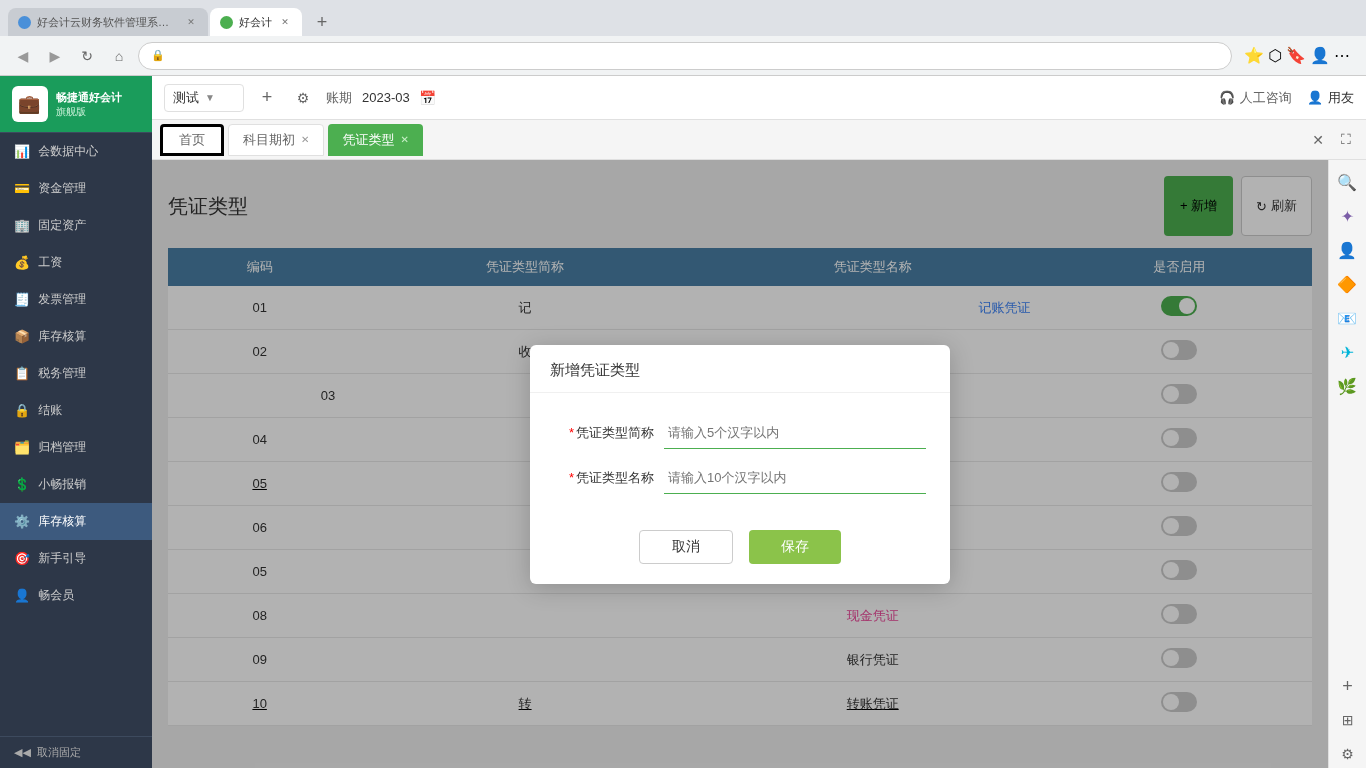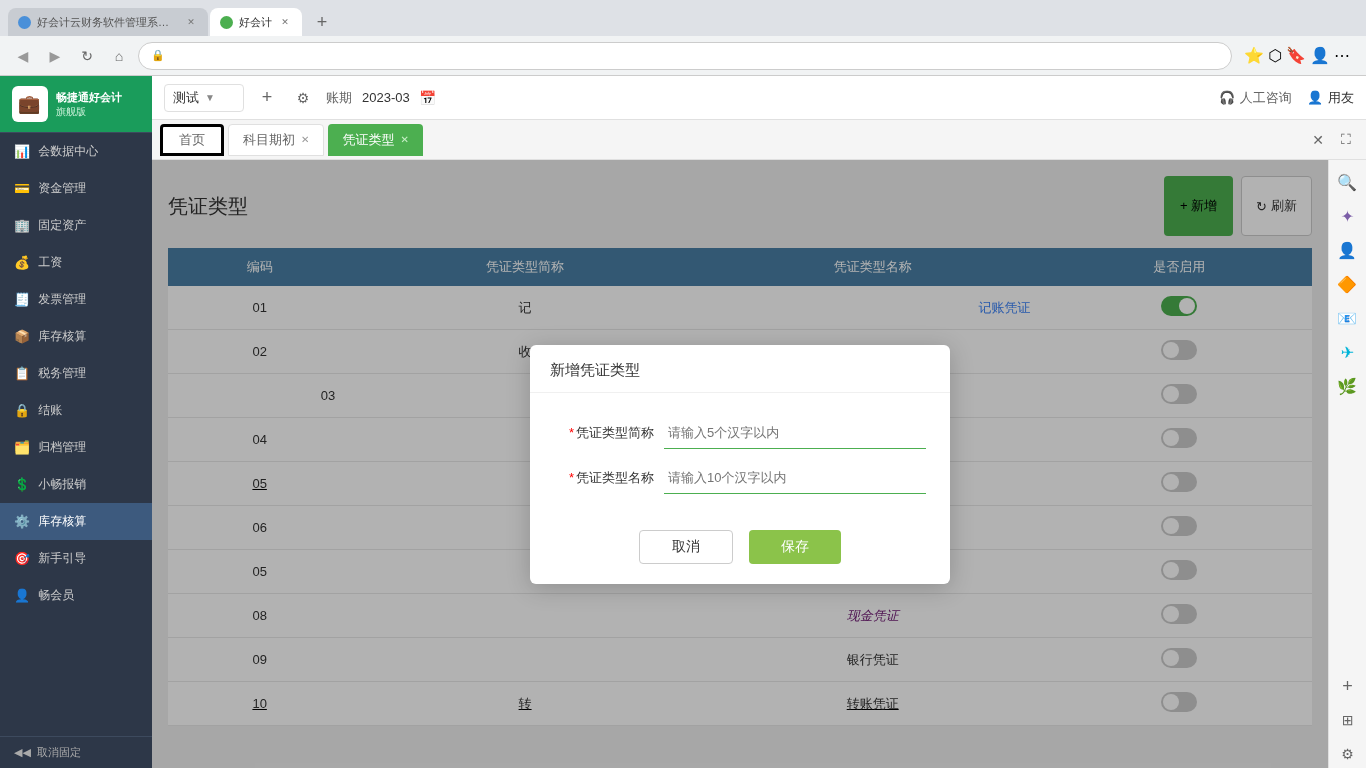--- a/index.html
+++ b/index.html
@@ -220,21 +220,21 @@
               </tr>
               <tr style="border-bottom: 1px solid rgb(232, 232, 232);">
                 <td style="padding: 10px 16px; text-align: center; font-size: 13px; color: rgb(51, 51, 51);">05</td>
                 <td style="padding: 10px 16px; text-align: center; font-size: 13px; color: rgb(51, 51, 51);"></td>
                 <td style="padding: 10px 16px; text-align: center; font-size: 13px; color: rgb(51, 51, 51);">付款凭证</td>
                 <td style="padding: 10px 16px; text-align: center;"><div style="width: 36px; height: 20px; border-radius: 10px; display: inline-block; position: relative; cursor: pointer; background: rgb(204, 204, 204);"><div style="position: absolute; width: 16px; height: 16px; background: rgb(255, 255, 255); border-radius: 50%; top: 2px; left: 2px;"></div></div></td>
               </tr>
               <tr style="border-bottom: 1px solid rgb(232, 232, 232);">
                 <td style="padding: 10px 16px; text-align: center; font-size: 13px; color: rgb(51, 51, 51);">08</td>
                 <td style="padding: 10px 16px; text-align: center; font-size: 13px; color: rgb(51, 51, 51);"></td>
-                <td style="padding: 10px 16px; text-align: center; font-size: 13px; color: #701a75; font-style: italic;">现金凭证</td>
+                <td style="padding: 10px 16px; text-align: center; font-size: 13px; color: #ec4899;">现金凭证</td>
                 <td style="padding: 10px 16px; text-align: center;"><div style="width: 36px; height: 20px; border-radius: 10px; display: inline-block; position: relative; cursor: pointer; background: rgb(204, 204, 204);"><div style="position: absolute; width: 16px; height: 16px; background: rgb(255, 255, 255); border-radius: 50%; top: 2px; left: 2px;"></div></div></td>
               </tr>
               <tr style="border-bottom: 1px solid rgb(232, 232, 232);">
                 <td style="padding: 10px 16px; text-align: center; font-size: 13px; color: rgb(51, 51, 51);">09</td>
                 <td style="padding: 10px 16px; text-align: center; font-size: 13px; color: rgb(51, 51, 51);"></td>
                 <td style="padding: 10px 16px; text-align: center; font-size: 13px; color: rgb(51, 51, 51);">银行凭证</td>
                 <td style="padding: 10px 16px; text-align: center;"><div style="width: 36px; height: 20px; border-radius: 10px; display: inline-block; position: relative; cursor: pointer; background: rgb(204, 204, 204);"><div style="position: absolute; width: 16px; height: 16px; background: rgb(255, 255, 255); border-radius: 50%; top: 2px; left: 2px;"></div></div></td>
               </tr>
               <tr style="border-bottom: 1px solid rgb(232, 232, 232); text-decoration: underline;">
                 <td style="padding: 10px 16px; text-align: center; font-size: 13px; color: rgb(51, 51, 51);">10</td>

